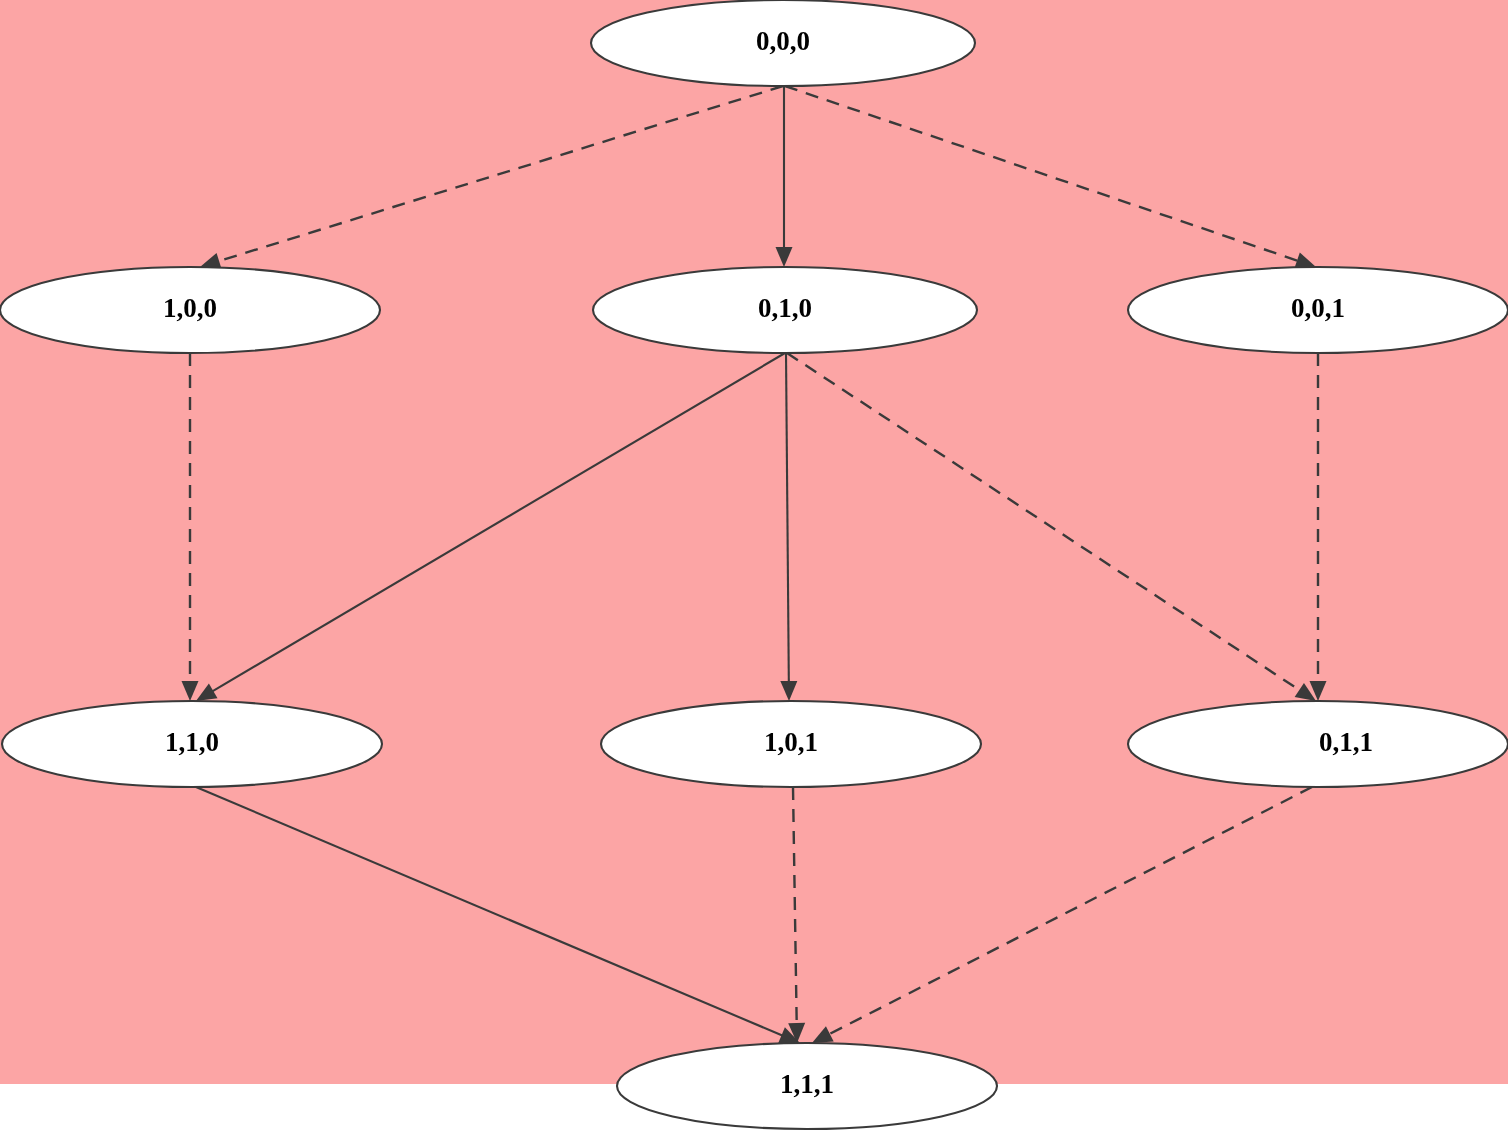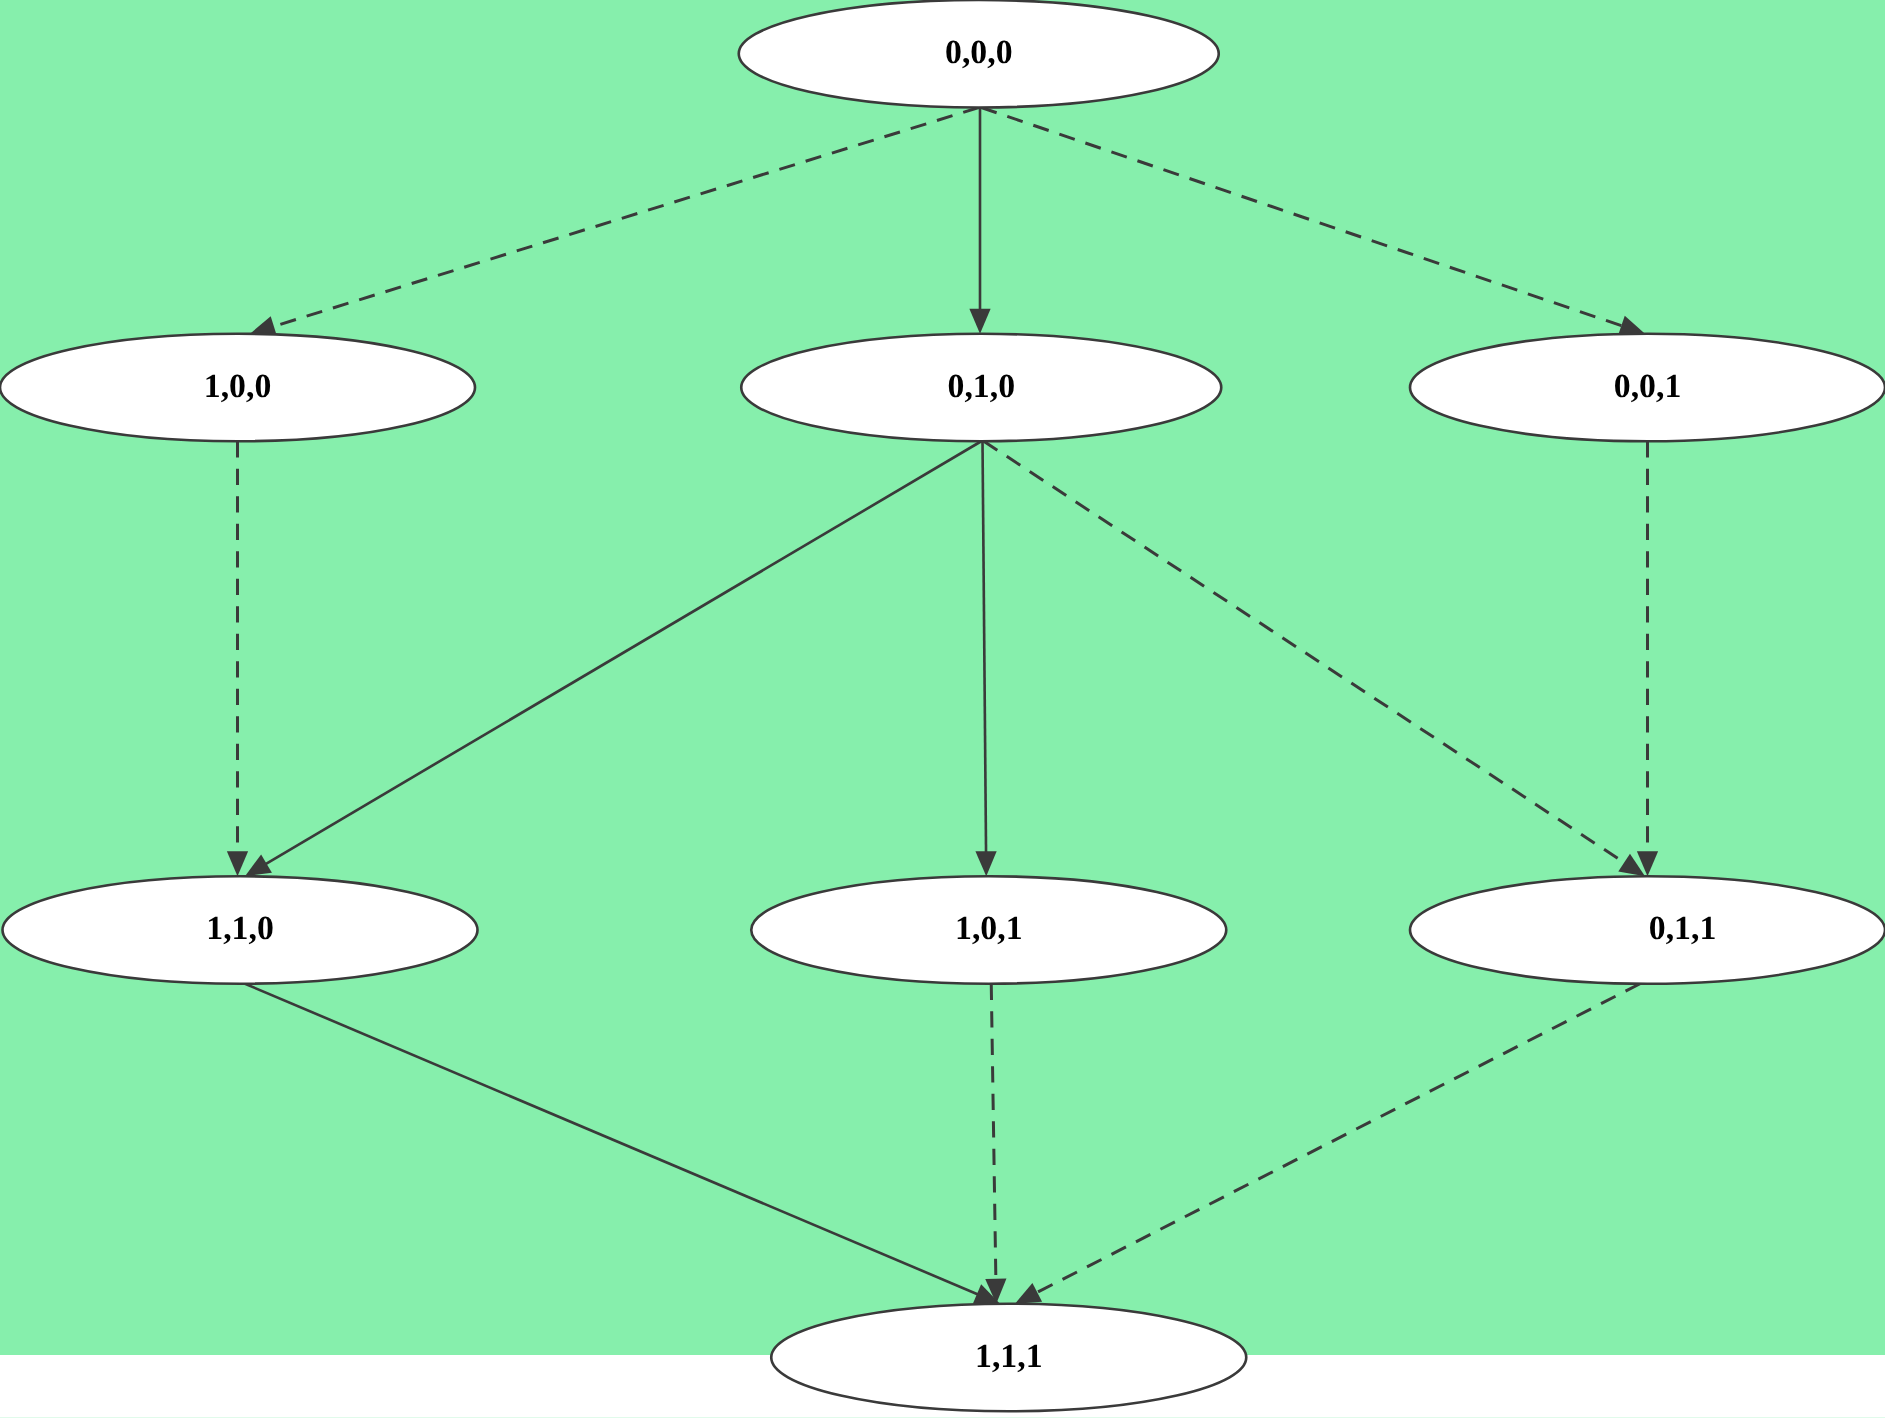--- a/index.html
+++ b/index.html
@@ -10,21 +10,21 @@
   body {
     width: 1508px;
     height: 1134px;
     font-family: "Liberation Serif", "DejaVu Serif", serif;
     overflow: hidden;
   }
   #diagram-root {
     position: relative;
     width: 1508px;
     height: 1084px;
-    background: #86efac;
+    background: #fca5a5;
   }
   #graph-svg {
     position: absolute;
     top: 0;
     left: 0;
     width: 1508px;
     height: 1134px;
     display: block;
   }
   .node-ellipse {

